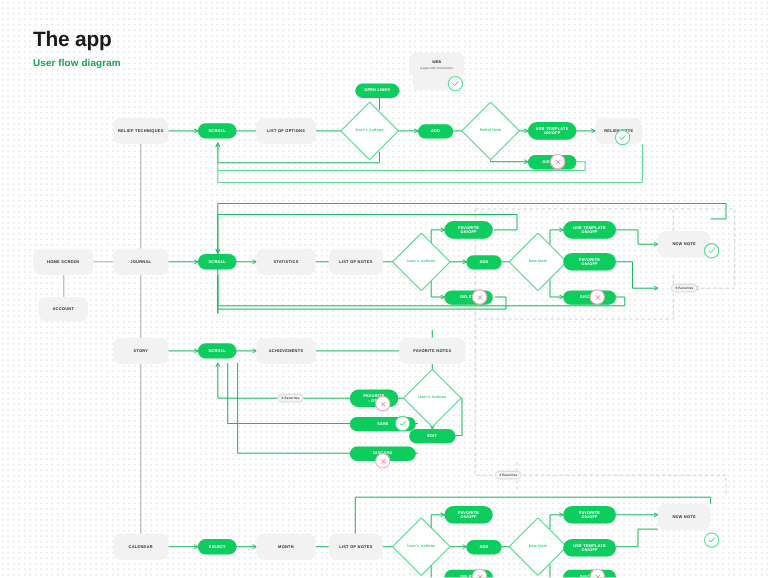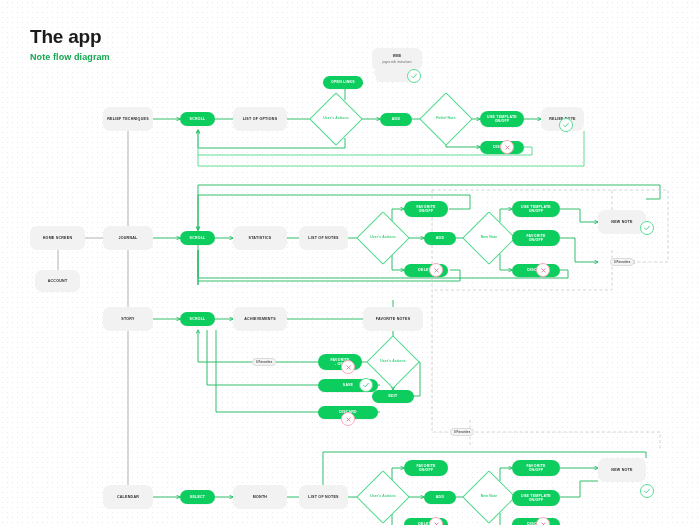--- a/index.html
+++ b/index.html
@@ -161,21 +161,21 @@
     <path d="M560,468 L598,468" marker-end="url(#ah)"></path>
     <path d="M560,497 L580,497 L580,481 L598,481"></path>
     <path d="M323,477 L323,452 L646,452 L646,458"></path>
     <path d="M323,477 L323,497"></path>
     <path d="M392,513 L392,525"></path>
     <path d="M500,513 L500,525"></path>
   </g>
 </svg>
 
 <div class="title">The app</div>
-<div class="subtitle">Note flow diagram</div>
+<div class="subtitle">User flow diagram</div>
 
 <div class="node screen" style="left:30px;top:226px;width:55px;height:24px;">
   <span class="lbl">HOME SCREEN</span>
 </div>
 <div class="node screen" style="left:35px;top:270px;width:45px;height:22px;">
   <span class="lbl">ACCOUNT</span>
 </div>
 <div class="node screen" style="left:103px;top:107px;width:50px;height:24px;">
   <span class="lbl">RELIEF TECHNIQUES</span>
 </div>

